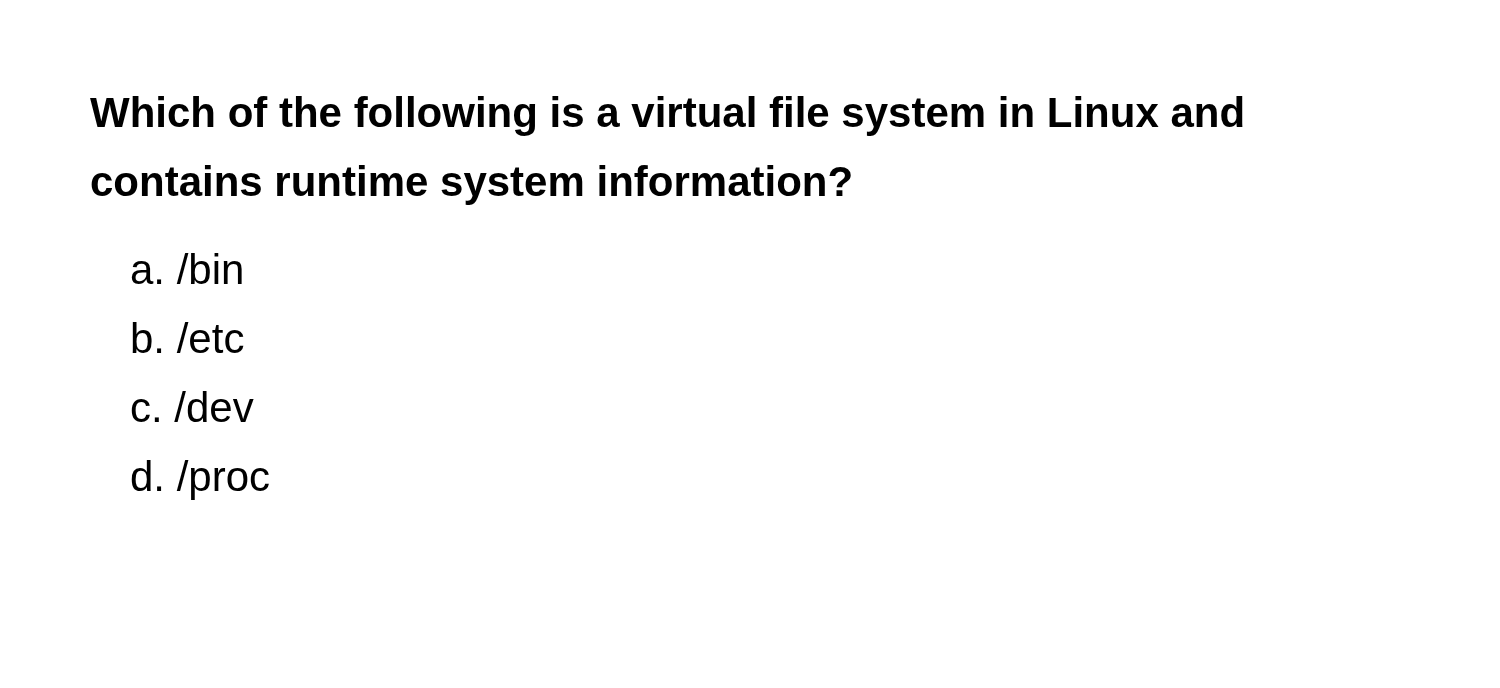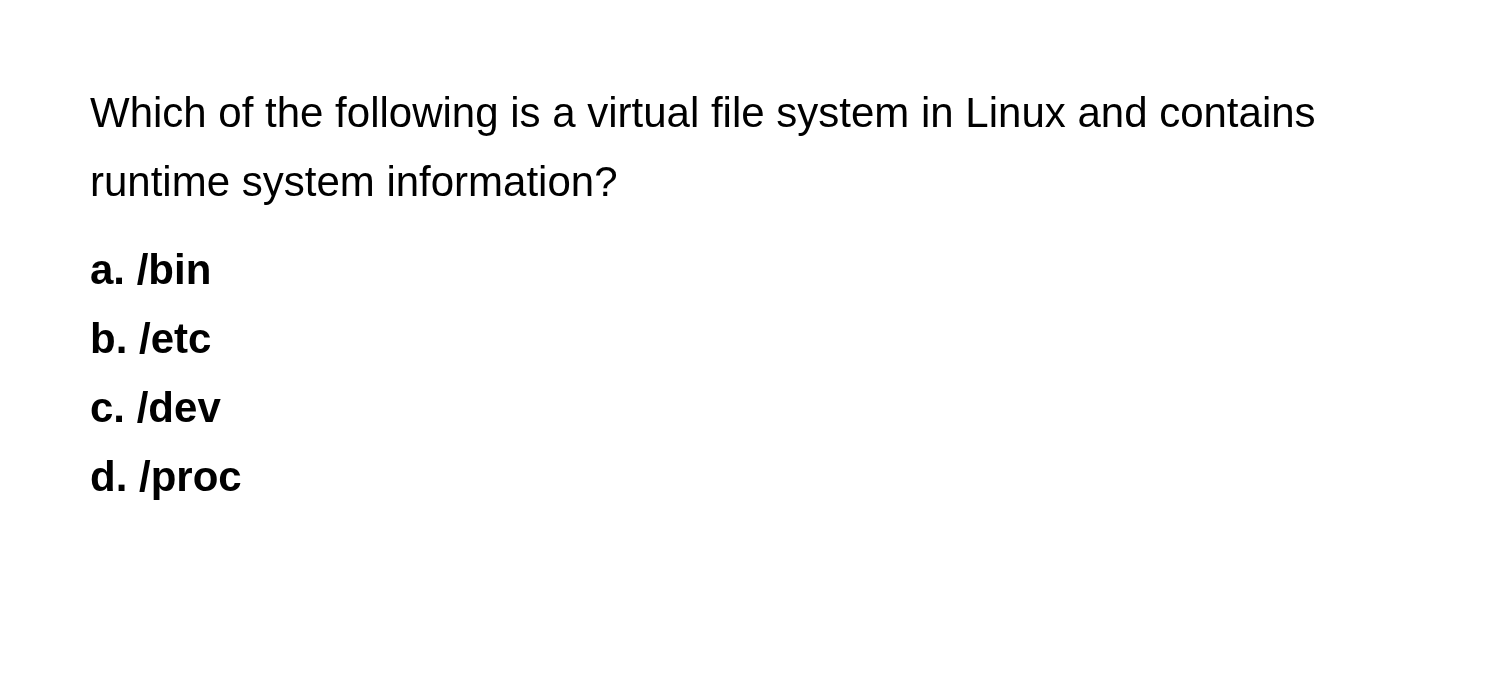--- a/index.html
+++ b/index.html
@@ -11,27 +11,28 @@
       width: 1500px;
       height: 688px;
       background: #ffffff;
       font-family: -apple-system, BlinkMacSystemFont, "Segoe UI", Helvetica, Arial, sans-serif;
       color: #000000;
       padding: 78px 90px;
     }
     .question-text {
       font-size: 42px;
       line-height: 1.65;
-      font-weight: 400;
+      font-weight: 700;
       margin-bottom: 18px;
     }
     .option {
       font-size: 42px;
       line-height: 1.65;
-      font-weight: 700;
+      font-weight: 400;
+      margin-left: 40px;
     }
   </style>
 </head>
 <body>
 
 <div class="question-text">Which of the following is a virtual file system in Linux and contains runtime system information?</div>
 
 <div class="option">
   <span>a.</span>
   <span>/bin</span>

